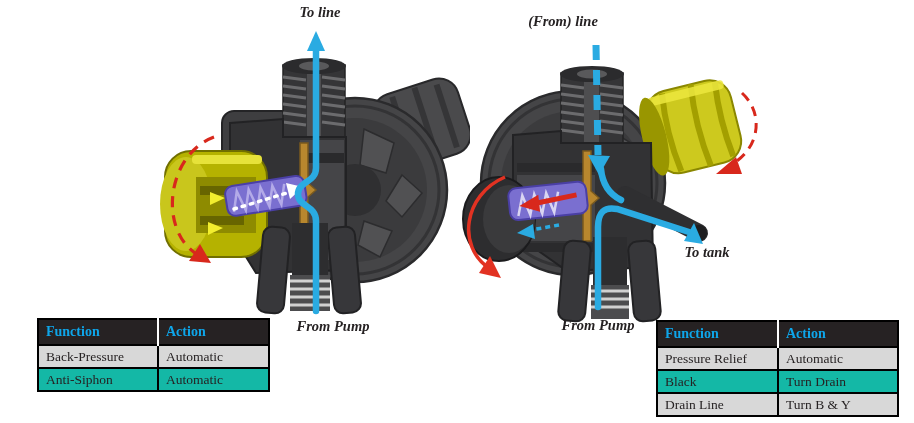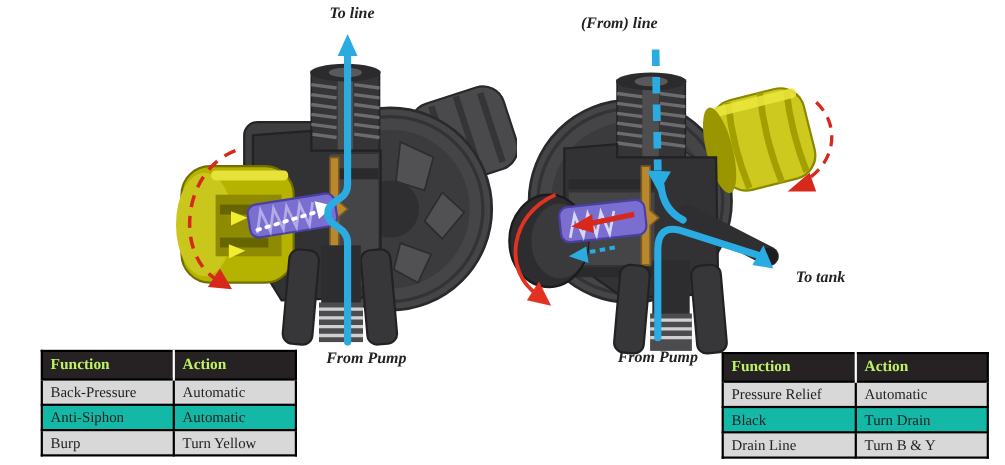--- a/index.html
+++ b/index.html
@@ -10,21 +10,21 @@
   .lbl{
     position:absolute;font-style:italic;font-weight:600;font-size:14.5px;
     color:#262223;text-align:center;white-space:nowrap;
   }
   svg.valve{position:absolute;}
   table.spec-table{
     position:absolute;border-collapse:collapse;table-layout:fixed;
     border:2px solid #000;font-size:13.5px;color:#262223;background:#fff;
   }
   table.spec-table th{
-    background:#262223;color:#bef264;font-weight:bold;text-align:left;
+    background:#262223;color:#0ea5e9;font-weight:bold;text-align:left;
     padding:2px 7px;font-size:14px;border:2px solid #000;
     border-bottom:1px solid #fff;height:20px;
   }
   table.spec-table th:first-child{border-right:2px solid #fff;}
   table.spec-table td{
     padding:1px 7px;border:2px solid #000;height:19px;background:#14b8a6;
   }
   table.spec-table tr.alt td{background:#d8d8d8;margin-left:22px;}
 </style>
 </head>
@@ -210,21 +210,21 @@
     <g>
       <line x1="141" y1="10" x2="143" y2="120" stroke="#2aabe2" stroke-width="7" stroke-dasharray="15 10"></line>
       <polygon points="144,140 133,120 155,121" fill="#2aabe2"></polygon>
     </g>
   </svg>
 
   <div class="lbl" style="left:279px;top:4px;width:82px">To line</div>
   <div class="lbl" style="left:278px;top:318px;width:110px">From Pump</div>
   <div class="lbl" style="left:513px;top:13px;width:100px">(From) line</div>
   <div class="lbl" style="left:548px;top:317px;width:100px">From Pump</div>
-  <div class="lbl" style="left:711px;top:244px;width:70px">To tank</div>
+  <div class="lbl" style="left:672px;top:244px;width:70px">To tank</div>
 
   <table class="spec-table" style="left:37px;top:318px;width:231px">
     <colgroup>
         <col style="width:120px">
         <col style="width:111px">
       </colgroup>
     <thead>
       <tr>
         <th>Function</th>
         <th>Action</th>
@@ -232,24 +232,20 @@
     </thead>
     <tbody>
       <tr class="alt">
         <td>Back-Pressure</td>
         <td>Automatic</td>
       </tr>
       <tr>
         <td>Anti-Siphon</td>
         <td>Automatic</td>
       </tr>
-      <tr class="alt">
-        <td>Burp</td>
-        <td>Turn Yellow</td>
-      </tr>
     </tbody>
   </table>
 
   <table class="spec-table" style="left:656px;top:320px;width:241px">
     <colgroup>
         <col style="width:121px">
         <col style="width:120px">
       </colgroup>
     <thead>
       <tr>

